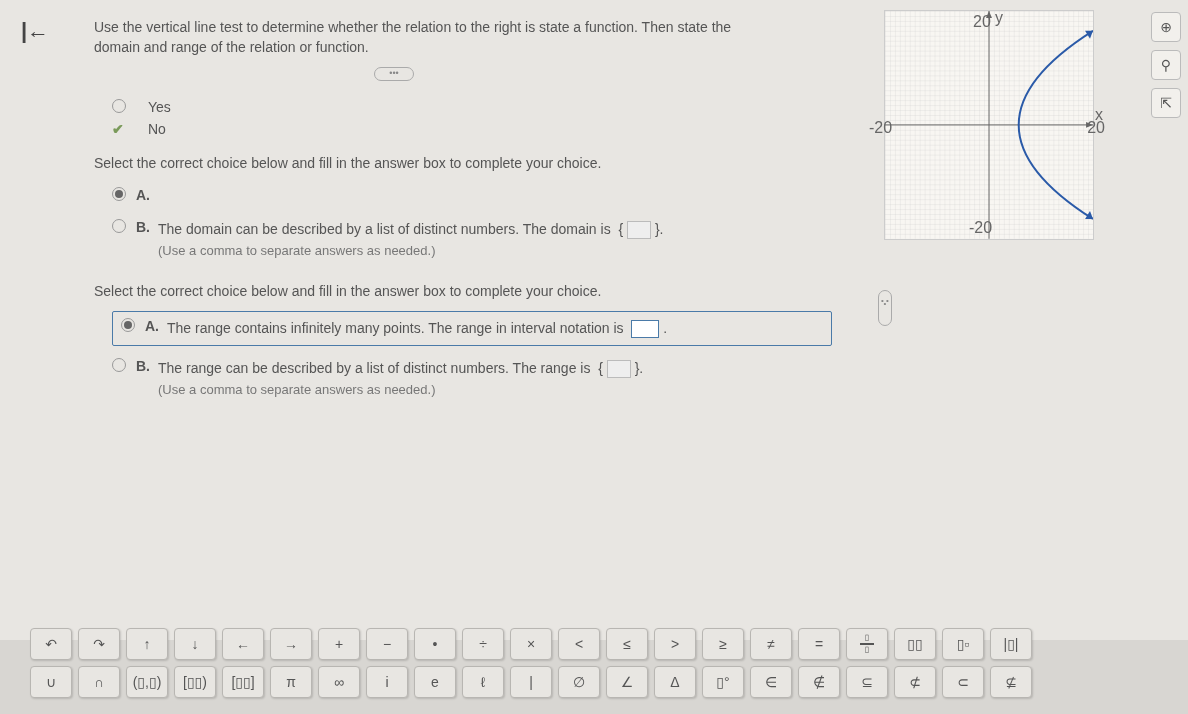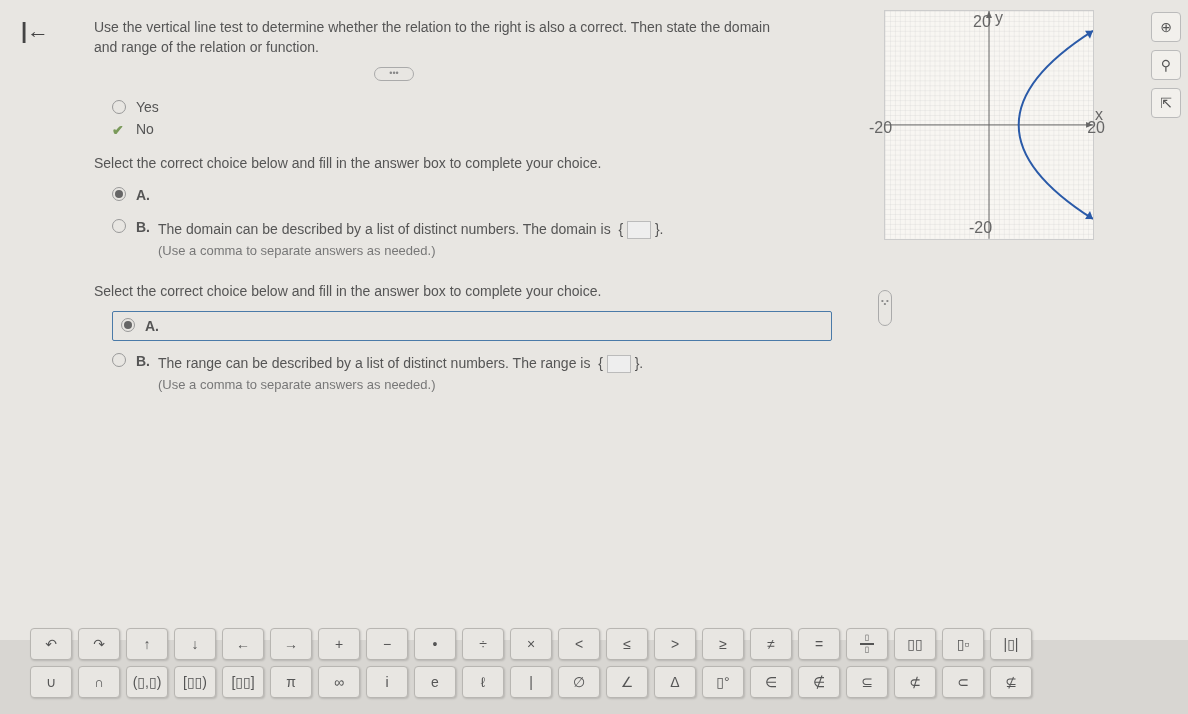--- a/index.html
+++ b/index.html
@@ -53,23 +53,24 @@
     line-height: 11px;
     color: #888;
     cursor: pointer;
   }
   .sub-q {
     color: #555;
     margin: 14px 0 10px 0;
   }
   .opt-row {
     display: flex;
-    align-items: center;
+    align-items: flex-start;
     margin: 6px 0 6px 18px;
     color: #555;
+    gap: 12px;
   }
   .radio {
     width: 14px;
     height: 14px;
     border: 1.5px solid #999;
     border-radius: 50%;
     margin-right: 10px;
     display: inline-flex;
     align-items: center;
     justify-content: center;
@@ -215,21 +216,21 @@
 </style>
 </head>
 <body>
 
 <div class="main-wrap">
   <div class="left-col">
     <span class="back-btn">|←</span>
   </div>
 
   <div class="content-col">
-    <p class="prompt-text">Use the vertical line test to determine whether the relation to the right is also a correct. Then state the domain and range of the relation or function.</p>
+    <p class="prompt-text">Use the vertical line test to determine whether the relation to the right is state a function. Then state the domain and range of the relation or function.</p>
     <div class="ellipsis-pill">•••</div>
 
     <div class="opt-row">
       <span class="radio"></span>
       <span>Yes</span>
     </div>
     <div class="opt-row">
       <span class="check-mark">✔</span>
       <span>No</span>
     </div>
@@ -254,20 +255,24 @@
         </span>
       </div>
     </div>
 
     <p class="instr">Select the correct choice below and fill in the answer box to complete your choice.</p>
 
     <div class="choice-block boxed">
       <div class="choice-row">
         <span class="radio selected"></span>
         <span class="cletter">A.</span>
+        <span class="ctext">
+          <span>The range contains infinitely many points. The range in interval notation is</span>
+          &nbsp;<span class="inline-input"></span> .
+        </span>
       </div>
     </div>
     <div class="choice-block" style="margin-top:8px;">
       <div class="choice-row">
         <span class="radio"></span>
         <span class="cletter">B.</span>
         <span class="ctext">
           <span>The range can be described by a list of distinct numbers. The range is</span>
           &nbsp;{&nbsp;<span class="inline-input disabled"></span>&nbsp;}.
           <br>

